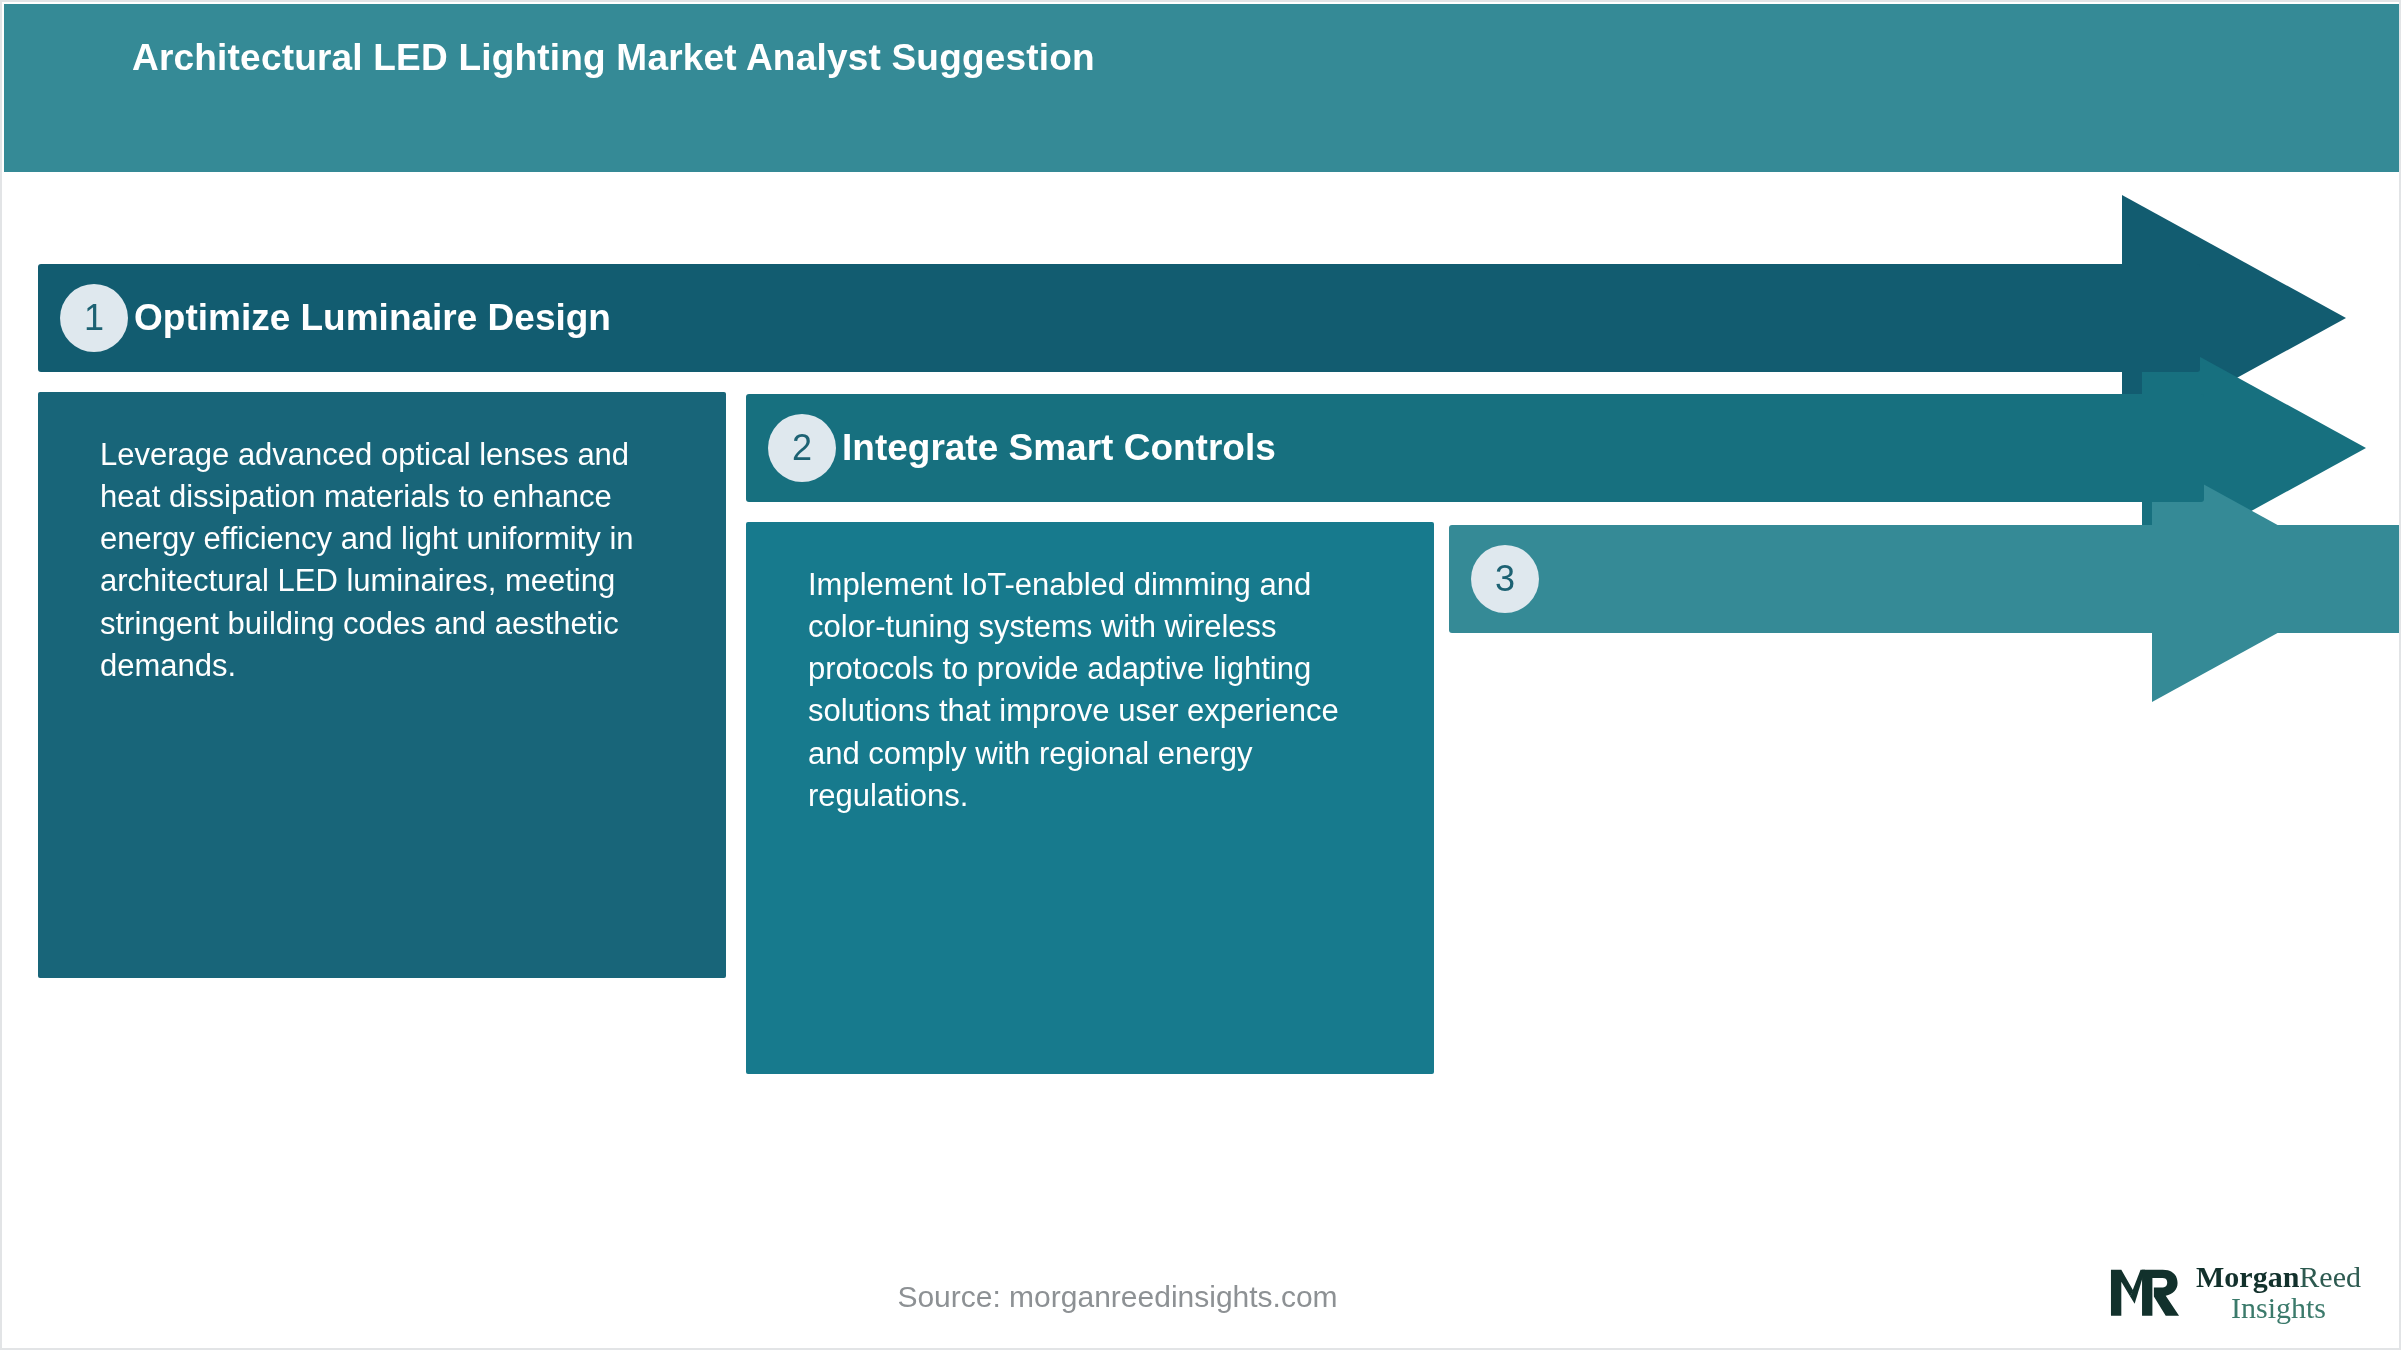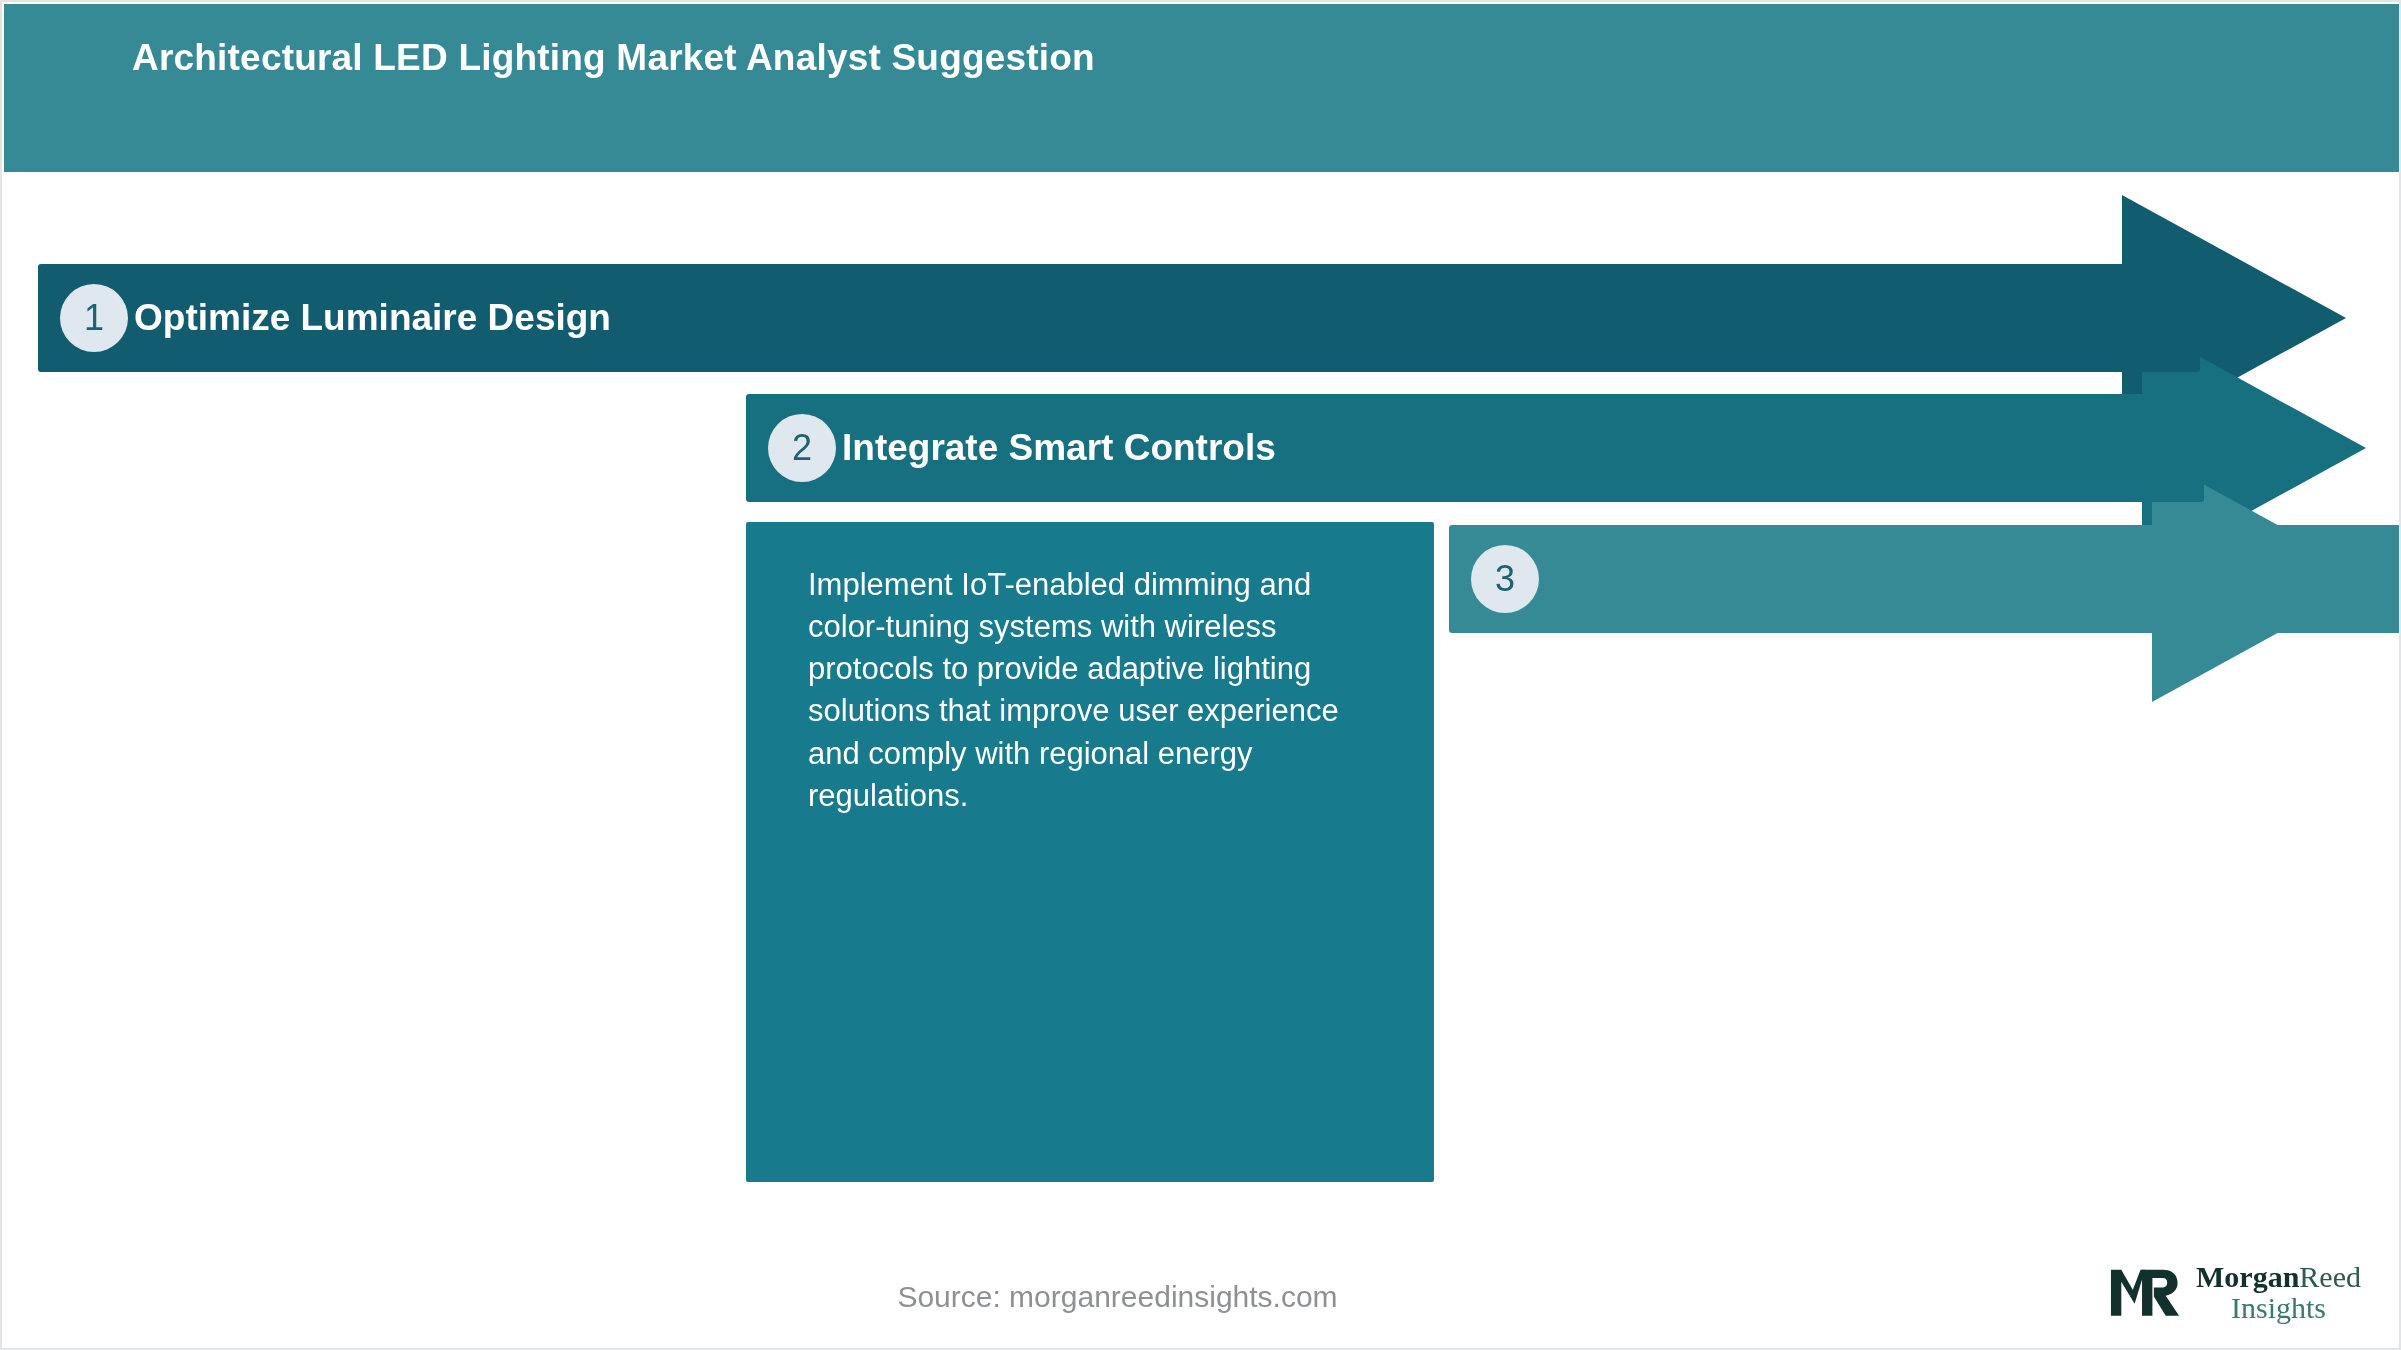--- a/index.html
+++ b/index.html
@@ -80,21 +80,21 @@
   .panel{
     position:absolute;
     box-sizing:border-box;
     padding:42px 40px 0 62px;
     color:#ffffff;
     font-size:31px;
     line-height:1.36;
     border-radius:2px;
   }
   #panel1{ left:36px;  top:390px; width:688px;  height:586px; background:#186579; }
-  #panel2{ left:744px; top:520px; width:688px;  height:660px; background:#177a8d; }
+  #panel2{ left:744px; top:520px; width:688px;  height:552px; background:#177a8d; }
   #panel3{ left:1447px;top:650px; width:707px;  height:586px; background:#358a96; }
 
   
   .source{
     position:absolute;
     left:0; top:1278px;
     width:2401px;
     text-align:center;
     font-size:30px;
     color:#8d9194;
@@ -135,20 +135,23 @@
 
     <path d="M2140,392 L2140,323 L2364,446 L2140,569 L2140,500 Z" fill="#17707f"></path>
 
     <path d="M2150,523 L2150,454 L2374,577 L2150,700 L2150,631 Z" fill="#358a96"></path>
   </svg>
 
   <div class="band" id="band1">
     <div class="num">1</div>
     <div class="title">Optimize Luminaire Design</div>
   </div>
+  <div class="panel" id="panel1">
+    <span>Leverage advanced optical lenses and heat dissipation materials to enhance energy efficiency and light uniformity in architectural LED luminaires, meeting stringent building codes and aesthetic demands.</span>
+  </div>
 
   <div class="band" id="band2">
     <div class="num">2</div>
     <div class="title">Integrate Smart Controls</div>
   </div>
   <div class="panel" id="panel2">
     <span>Implement IoT-enabled dimming and color-tuning systems with wireless protocols to provide adaptive lighting solutions that improve user experience and comply with regional energy regulations.</span>
   </div>
 
   <div class="band" id="band3">

